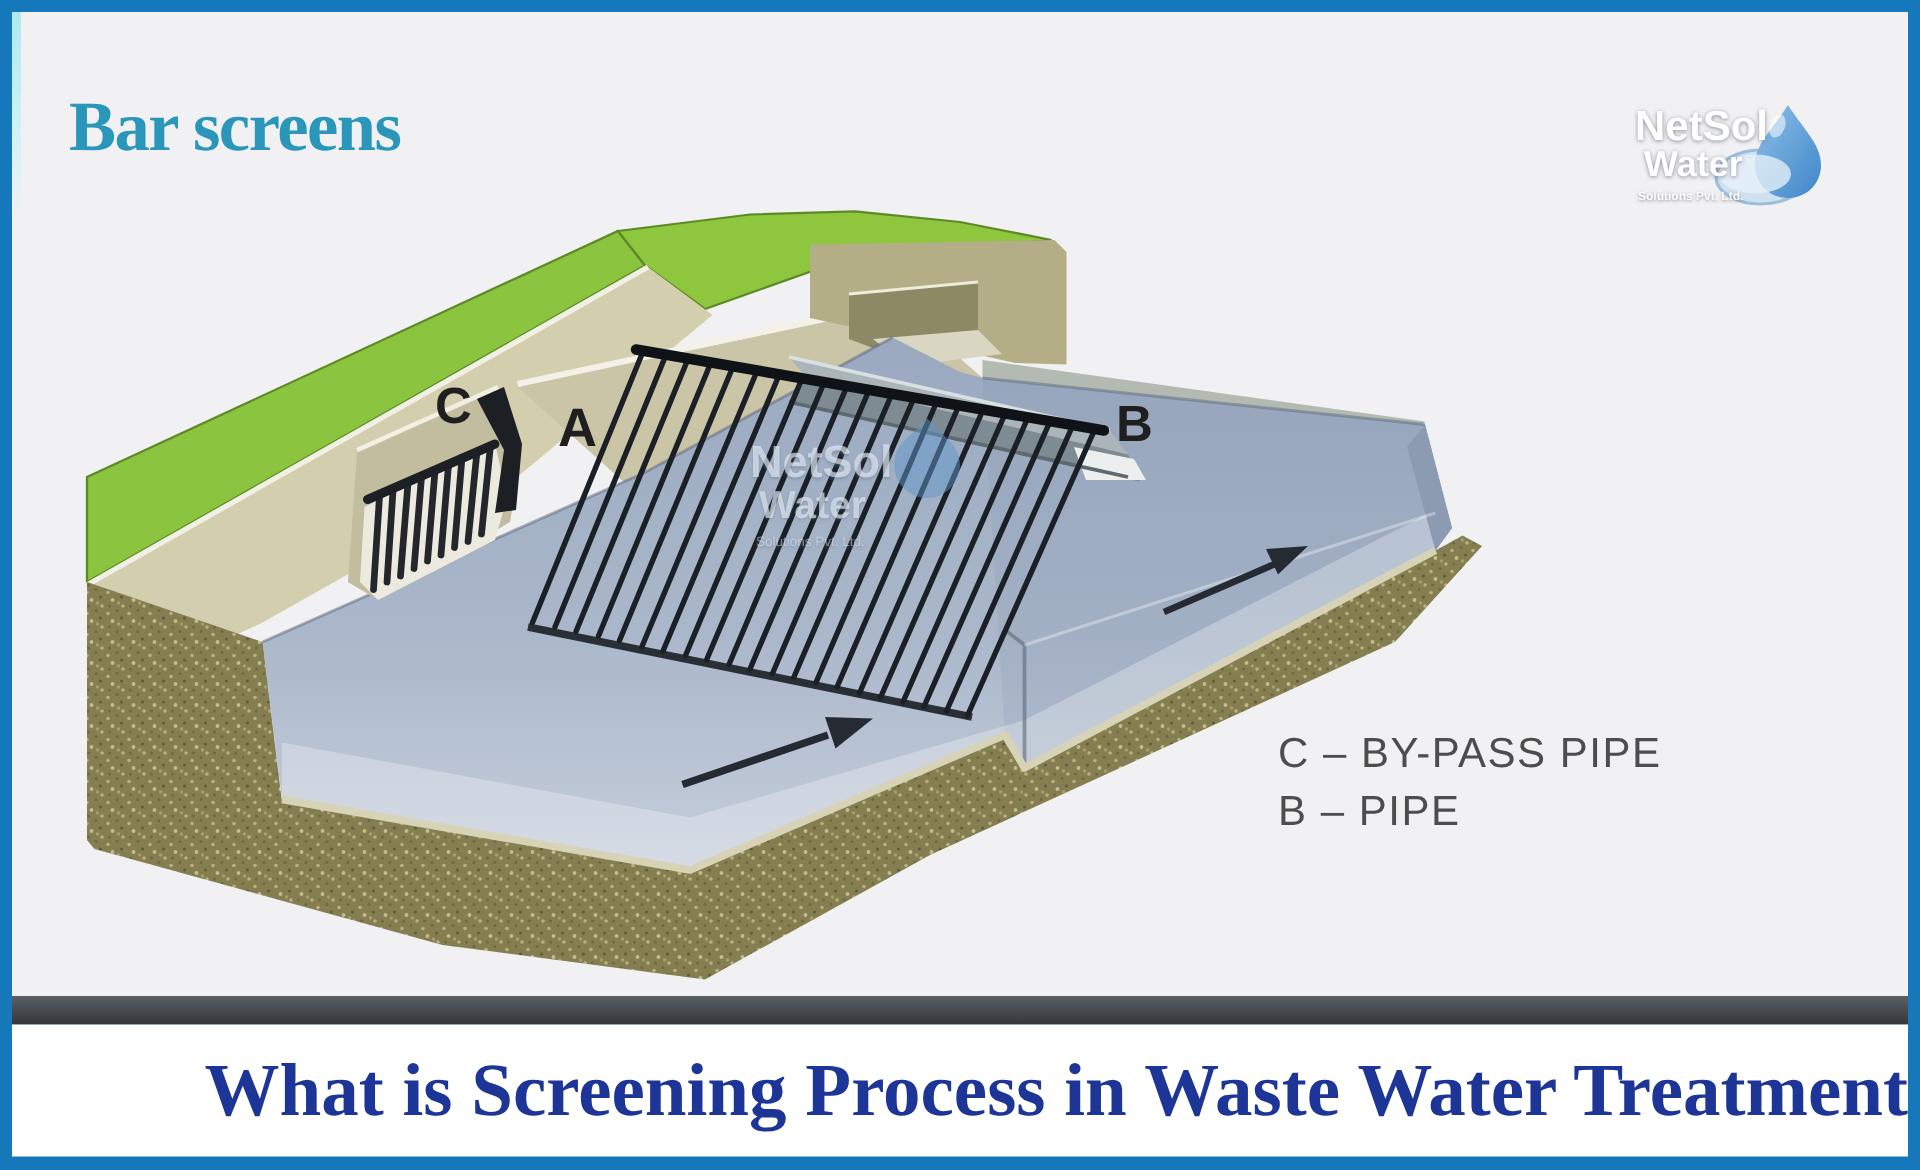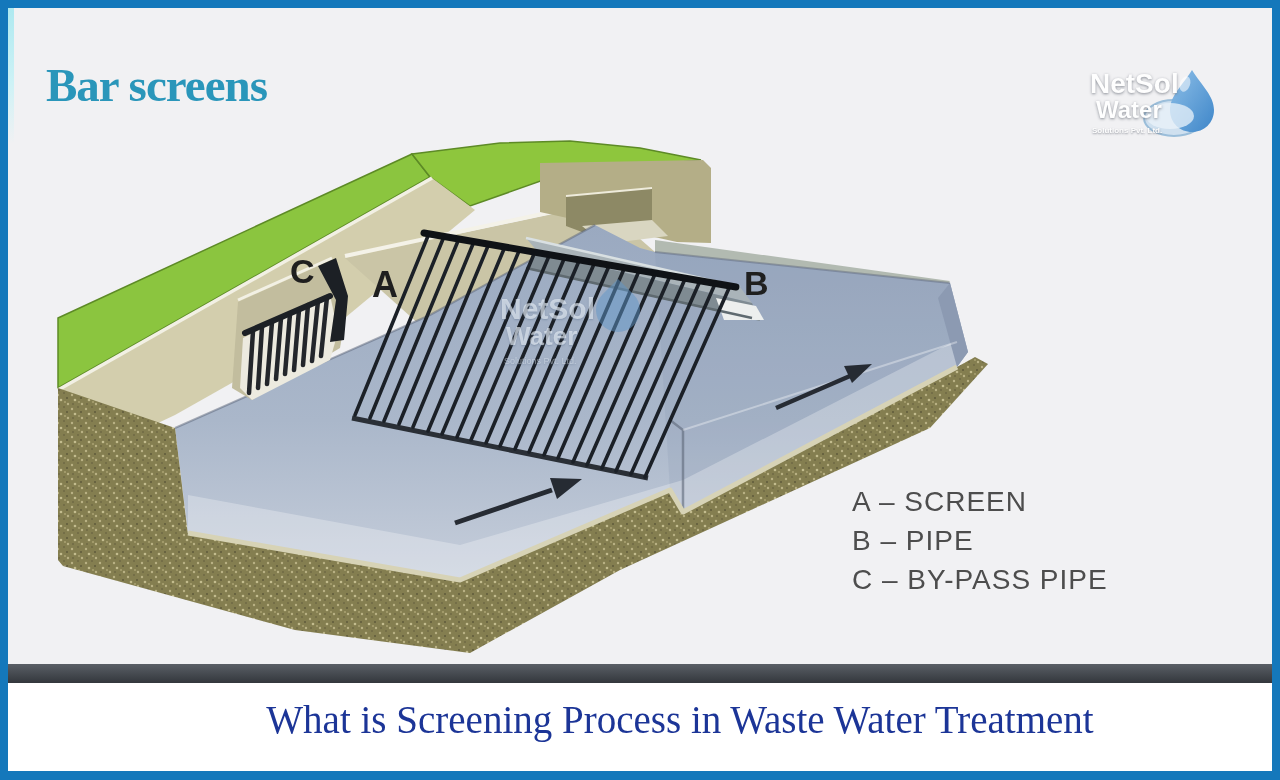--- a/index.html
+++ b/index.html
@@ -2,21 +2,21 @@
 <html><head>
 <meta charset="utf-8">
 <style>
   html,body{margin:0;padding:0;}
   body{width:1280px;height:780px;position:relative;font-family:"Liberation Sans",sans-serif;background:#ffffff;overflow:hidden;}
   .frame{position:absolute;inset:0;background:#1478bb;}
   .slide{position:absolute;left:8px;top:8px;right:8px;height:656px;background:#f1f1f3;}
   .stripe{position:absolute;left:8px;top:8px;width:6px;height:136px;background:linear-gradient(#aee9f0,#cdf2f6 55%,rgba(241,241,243,0));}
   .divider{position:absolute;left:8px;right:8px;top:664px;height:19px;background:linear-gradient(#5a5f66,#33373c);}
   .caption-strip{position:absolute;left:8px;right:8px;top:683px;height:88px;background:#ffffff;}
-  .caption{position:absolute;left:80px;right:0;top:14px;text-align:center;font-family:"Liberation Serif",serif;font-weight:400;font-size:39px;color:#1c3597;letter-spacing:0px;}
+  .caption{position:absolute;left:80px;right:0;top:14px;text-align:right;font-family:"Liberation Serif",serif;font-weight:700;font-size:50px;color:#1c3597;letter-spacing:0px;}
   .title{position:absolute;left:46px;top:58px;font-size:47px;font-weight:700;color:#2a96ba;letter-spacing:-1px;font-family:Liberation Serif, serif;}
   
   .logo{position:absolute;left:1082px;top:60px;width:150px;height:85px;}
   .logo .t1{position:absolute;left:8px;top:8px;font-size:28px;font-weight:700;color:#fefefe;text-shadow:0 1px 3px rgba(110,115,125,.8);}
   .logo .t2{position:absolute;left:14px;top:36px;font-size:24px;font-weight:700;color:#fefefe;text-shadow:0 1px 3px rgba(110,115,125,.8);}
   .logo .t3{position:absolute;left:10px;top:66px;font-size:8px;font-weight:700;color:#fdfdfd;text-shadow:0 1px 2px rgba(120,125,135,.8);}
   .logo svg{position:absolute;left:58px;top:2px;}
   
   .lbl{position:absolute;font-weight:600;color:#1f1f1f;}
   .lbl-c{left:290px;top:252px;font-size:34px;}
@@ -138,23 +138,22 @@
   <div class="w1">NetSol</div>
   <div class="w2">Water</div>
   <div class="w3">Solutions Pvt. Ltd.</div>
 </div>
 
 <div class="lbl lbl-c">C</div>
 <div class="lbl lbl-a">A</div>
 <div class="lbl lbl-b">B</div>
 
 <div class="legend">
-  <div>A – SCREEN</div>
+  <div>C – BY-PASS PIPE</div>
   <div>B – PIPE</div>
-  <div>C – BY-PASS PIPE</div>
 </div>
 
 <div class="logo">
   <svg width="84" height="84" viewBox="0 0 84 84">
     <defs>
       <linearGradient id="dropg" x1="0" y1="0" x2="1" y2="1">
         <stop offset="0" stop-color="#8fc0e8"></stop>
         <stop offset="1" stop-color="#3e86c9"></stop>
       </linearGradient>
     </defs>

